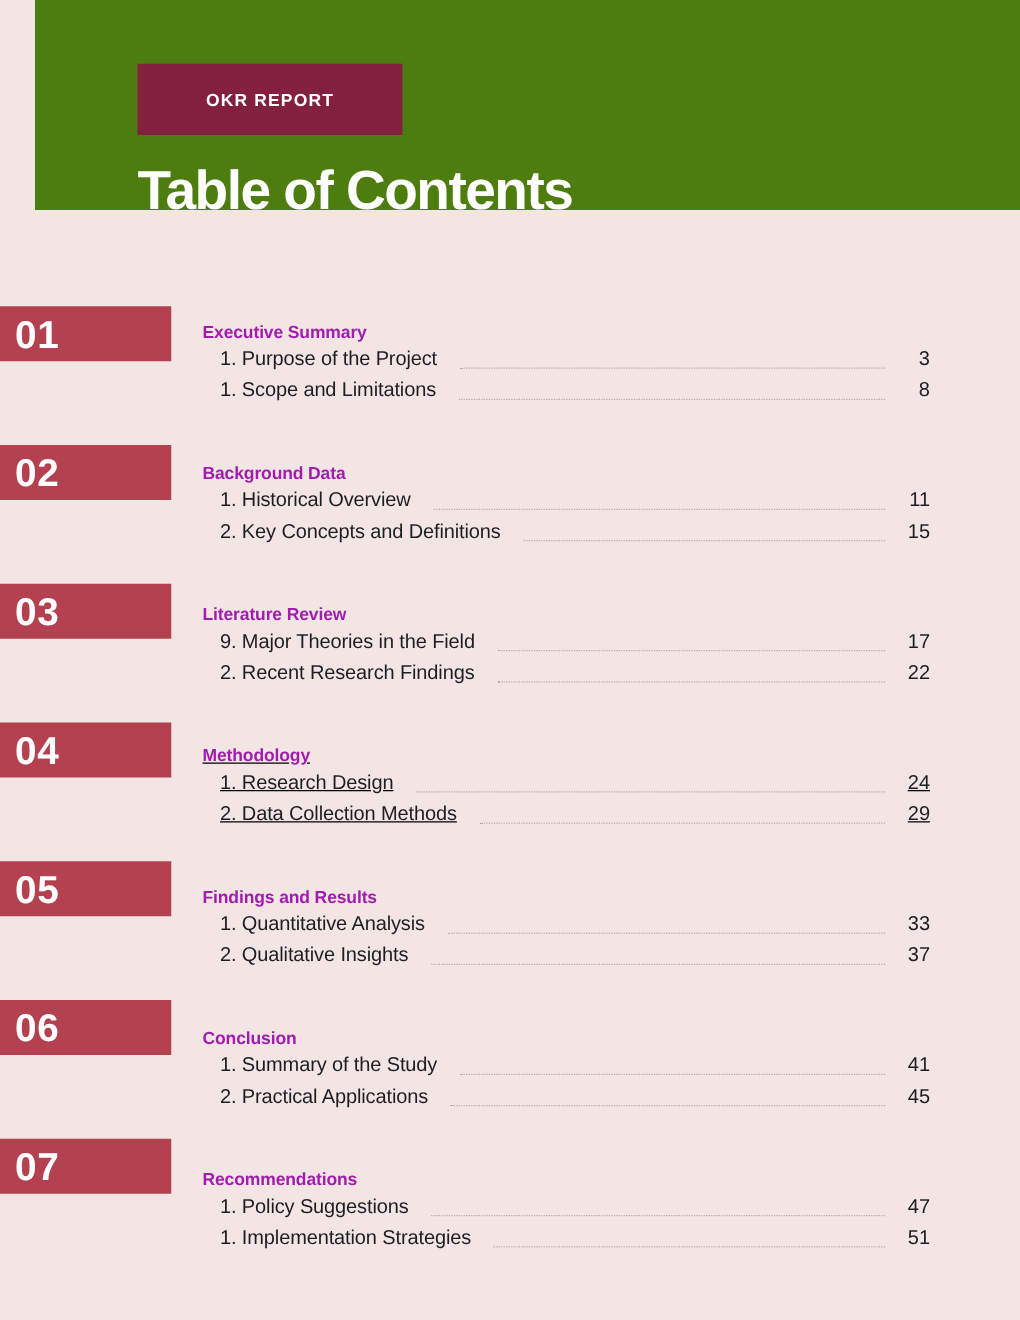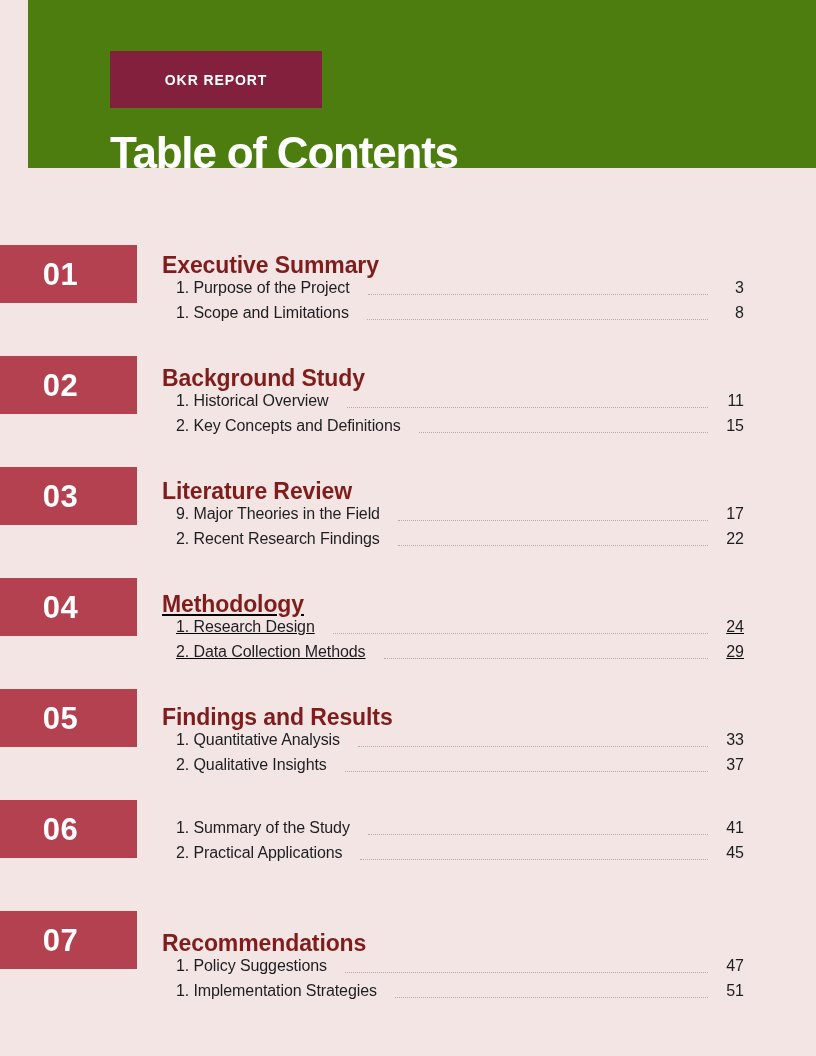--- a/index.html
+++ b/index.html
@@ -69,48 +69,49 @@
     position: relative;
     height: 111px;
   }
 
   
   .num-chip {
     position: absolute;
     left: 0;
     top: 33px;
     width: 137px;
-    height: 58px;
+    height: 44px;
     background: #b44150;
     box-sizing: border-box;
     padding-right: 16px;
     display: flex;
     align-items: center;
-    justify-content: center;
+    justify-content: flex-start;
+    padding-left: 12px;
   }
   .num-chip-label {
     color: #ffffff;
     font-size: 31px;
     font-weight: bold;
     letter-spacing: 0.5px;
     line-height: 1;
     font-family: "Liberation Sans", sans-serif;
   }
 
   
   .sec-body {
     position: absolute;
     left: 162px;
     right: 72px;
     top: 42px;
   }
   .sec-title {
-    font-size: 23px;
-    font-weight: bold;
-    color: #7f1d1d;
+    font-size: 14px;
+    font-weight: bold;
+    color: #a21caf;
     letter-spacing: -0.1px;
     line-height: 22px;
     margin-bottom: 3px;
   }
   .sub-row {
     display: flex;
     align-items: flex-start;
     height: 25px;
   }
   .sub-label {
@@ -174,21 +175,21 @@
           <span class="leader"></span>
           <span class="sub-page">8</span>
         </div>
       </div>
     </div>
     <div class="toc-section" data-idx="1">
       <div class="num-chip">
         <span class="num-chip-label">02</span>
       </div>
       <div class="sec-body">
-        <div class="sec-title">Background Study</div>
+        <div class="sec-title">Background Data</div>
         <div class="sub-row">
           <span class="sub-label">1. Historical Overview</span>
           <span class="leader"></span>
           <span class="sub-page">11</span>
         </div>
         <div class="sub-row">
           <span class="sub-label">2. Key Concepts and Definitions</span>
           <span class="leader"></span>
           <span class="sub-page">15</span>
         </div>
@@ -246,20 +247,21 @@
           <span class="leader"></span>
           <span class="sub-page">37</span>
         </div>
       </div>
     </div>
     <div class="toc-section" data-idx="5">
       <div class="num-chip">
         <span class="num-chip-label">06</span>
       </div>
       <div class="sec-body">
+        <div class="sec-title">Conclusion</div>
         <div class="sub-row">
           <span class="sub-label">1. Summary of the Study</span>
           <span class="leader"></span>
           <span class="sub-page">41</span>
         </div>
         <div class="sub-row">
           <span class="sub-label">2. Practical Applications</span>
           <span class="leader"></span>
           <span class="sub-page">45</span>
         </div>

